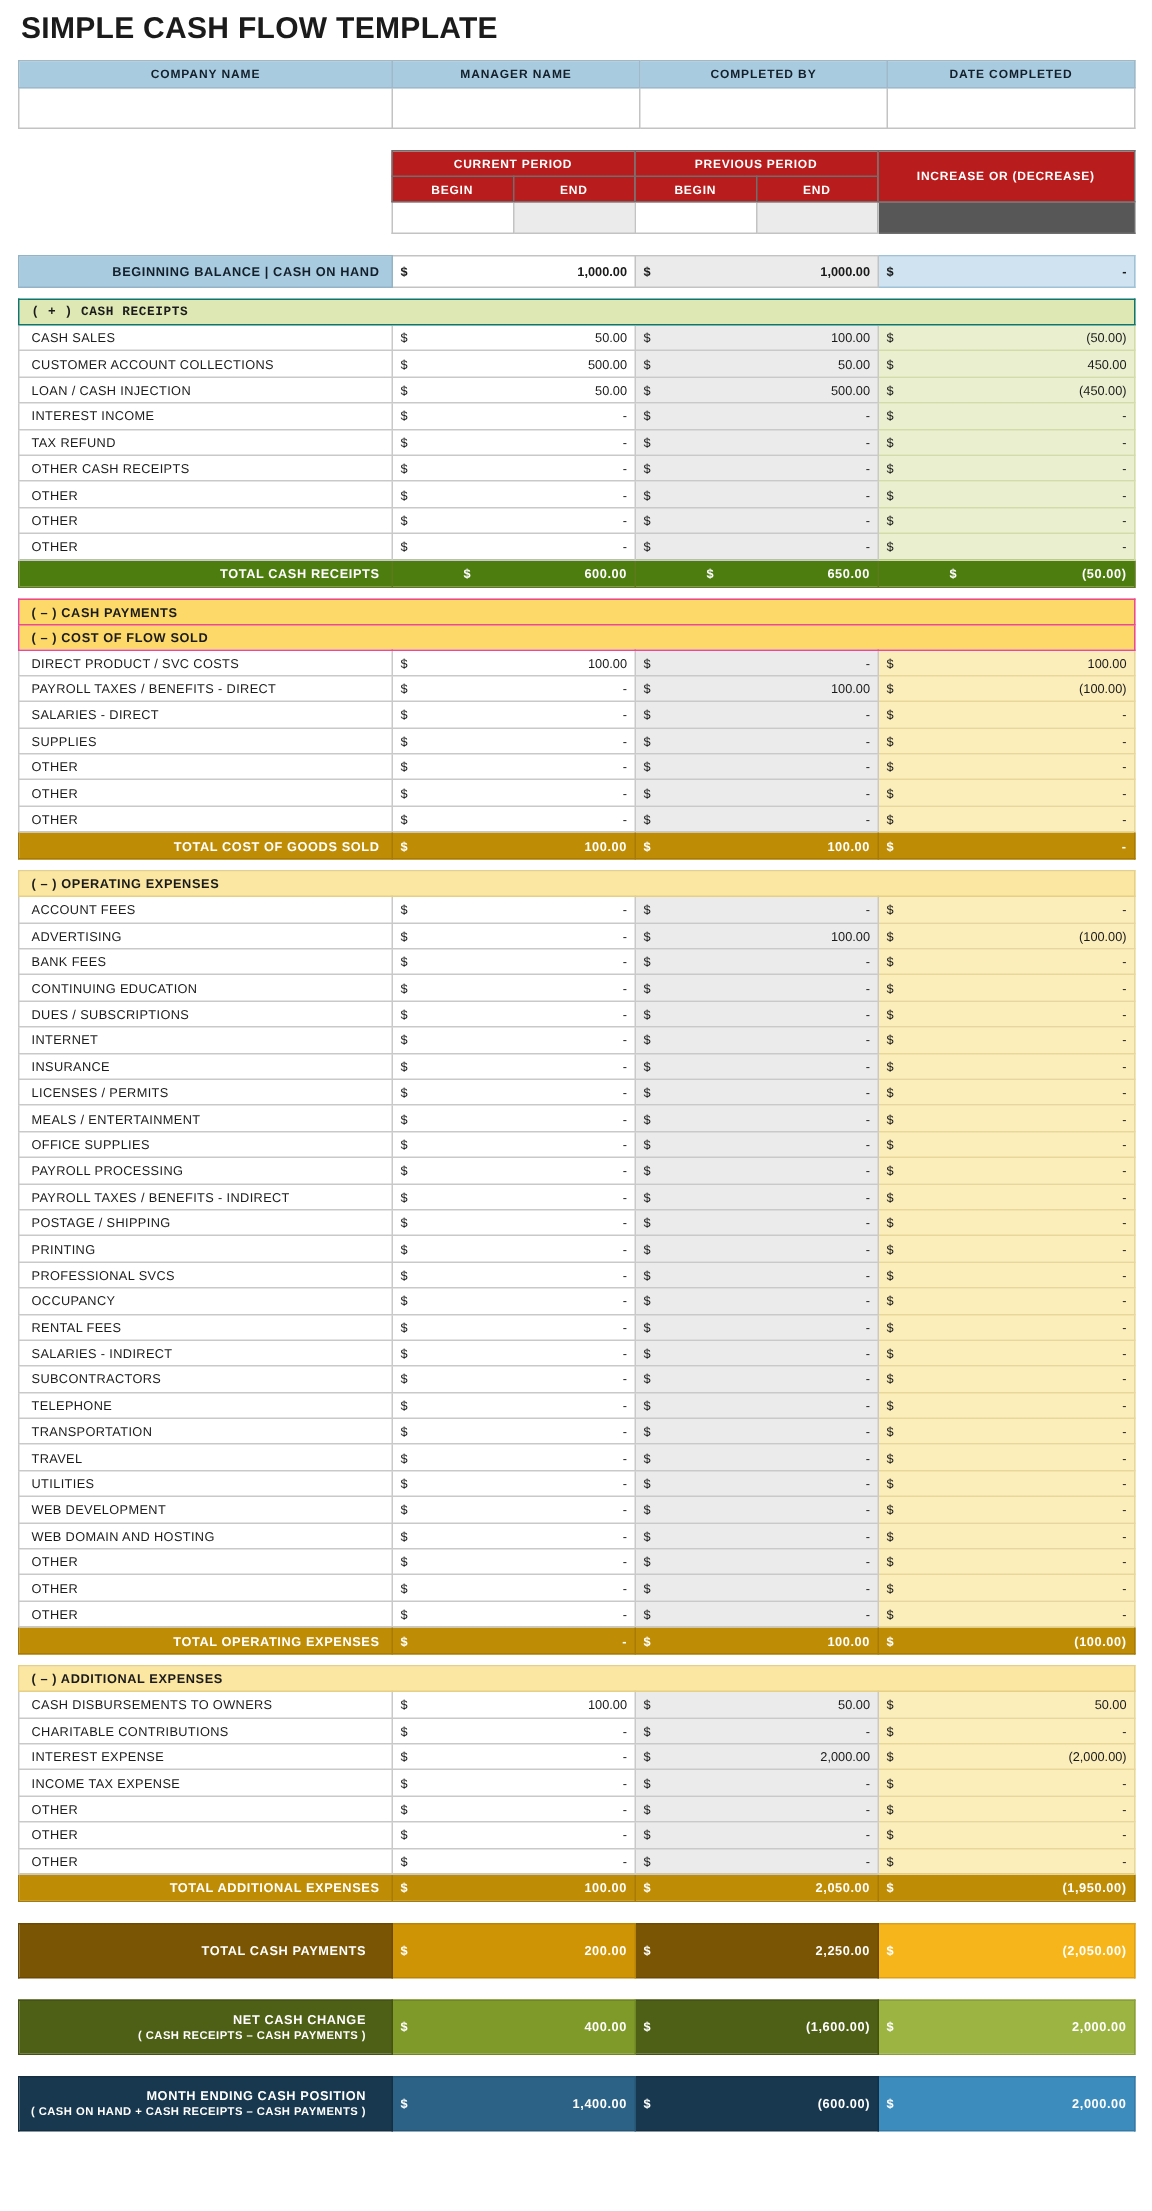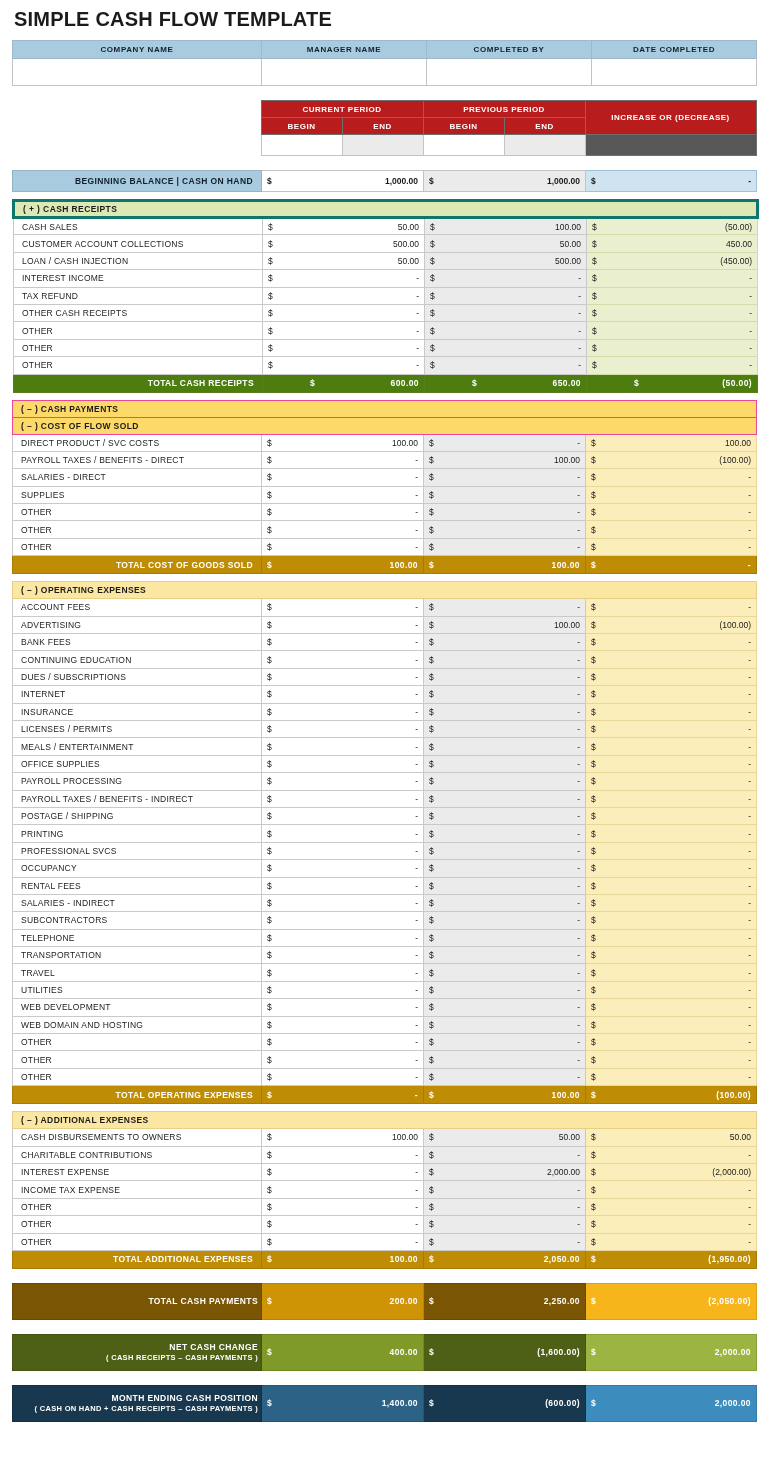--- a/index.html
+++ b/index.html
@@ -84,21 +84,21 @@
   
   .m { display: flex; align-items: center; height: 100%; padding: 0 5px; }
   .m .sym { flex: 0 0 auto; }
   .m .val { flex: 1 1 auto; text-align: right; }
 
   
   .sec-bar td {
     font-size: 8.5px; font-weight: bold; letter-spacing: 0.4px;
     height: 17px; padding-left: 8px; color: #1b1b1b;
   }
-  .sec-green  td { background: #dde8b4; border: 3px solid #0f766e; }
+  .sec-green  td { background: #dde8b4; border: 1px solid #0f766e; font-family: Liberation Mono, monospace; }
   .sec-yellow td { background: #fcd968; border: 1px solid #ec4899; }
   .sec-cream  td { background: #fbe7a1; border: 1px solid #e6cf86; }
 
   
   .row td { height: 17.4px; font-size: 8.5px; border: 1px solid #c9c9c9; }
   .row .lbl {
     background: #ffffff; text-align: left; padding-left: 8px;
     color: #1b1b1b; letter-spacing: 0.25px;
   }
   .row .c-cur  { background: #ffffff; }
@@ -114,21 +114,21 @@
   }
   .total .lbl { text-align: right; padding-right: 8px; }
   .total-green td  { background: #4d7c0f; border: 1px solid #5d7a1d; padding-left: 42px; }
   .total-olive td  { background: #bf8c05; border: 1px solid #a87b04; }
 
   
   .band td {
     height: 36px; font-size: 8.5px; font-weight: bold; color: #ffffff;
     letter-spacing: 0.4px; vertical-align: middle;
   }
-  .band .lbl { text-align: right; padding-right: 3px; line-height: 1.45; }
+  .band .lbl { text-align: right; padding-right: 17px; line-height: 1.45; }
   .band .sub { font-size: 7.5px; letter-spacing: 0.3px; display: block; }
 
   .band-pay .lbl   { background: #7a5504; border: 1px solid #6b4a03; }
   .band-pay .c-cur { background: #cf9405; border: 1px solid #b88404; }
   .band-pay .c-prev{ background: #7a5504; border: 1px solid #6b4a03; }
   .band-pay .c-inc { background: #f6b61b; border: 1px solid #dba017; }
 
   .band-net .lbl   { background: #4e5f16; border: 1px solid #445314; }
   .band-net .c-cur { background: #7f9a28; border: 1px solid #6f8723; }
   .band-net .c-prev{ background: #4e5f16; border: 1px solid #445314; }

